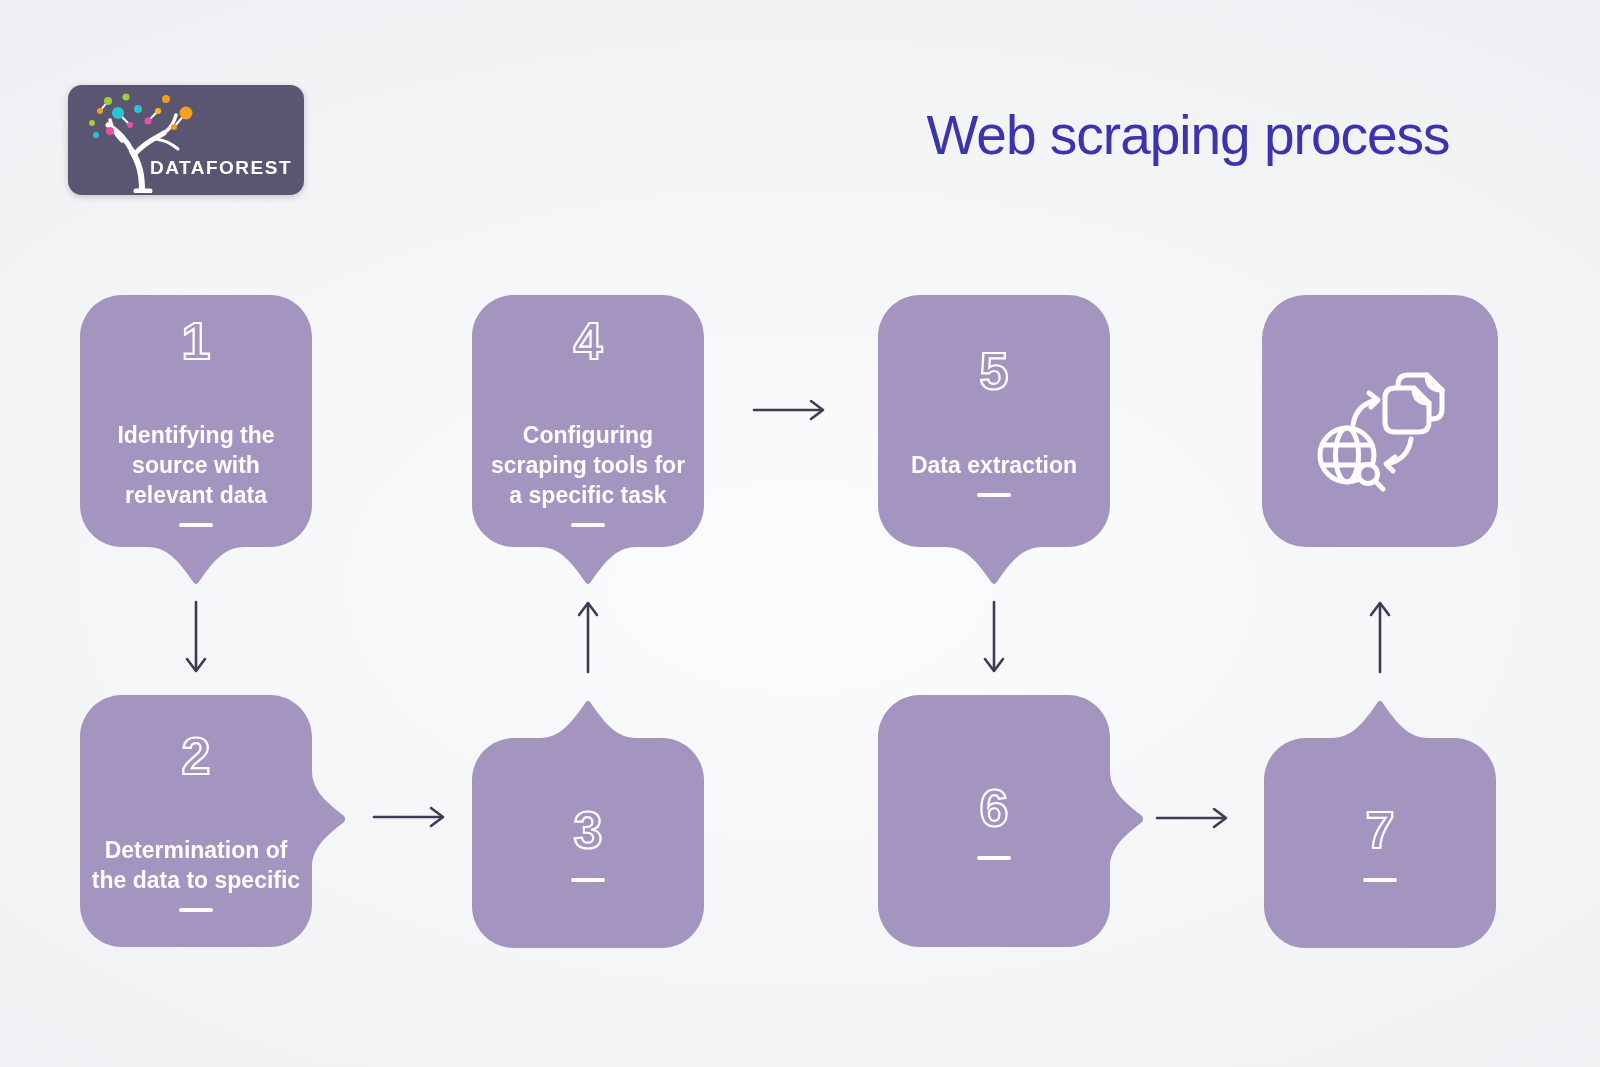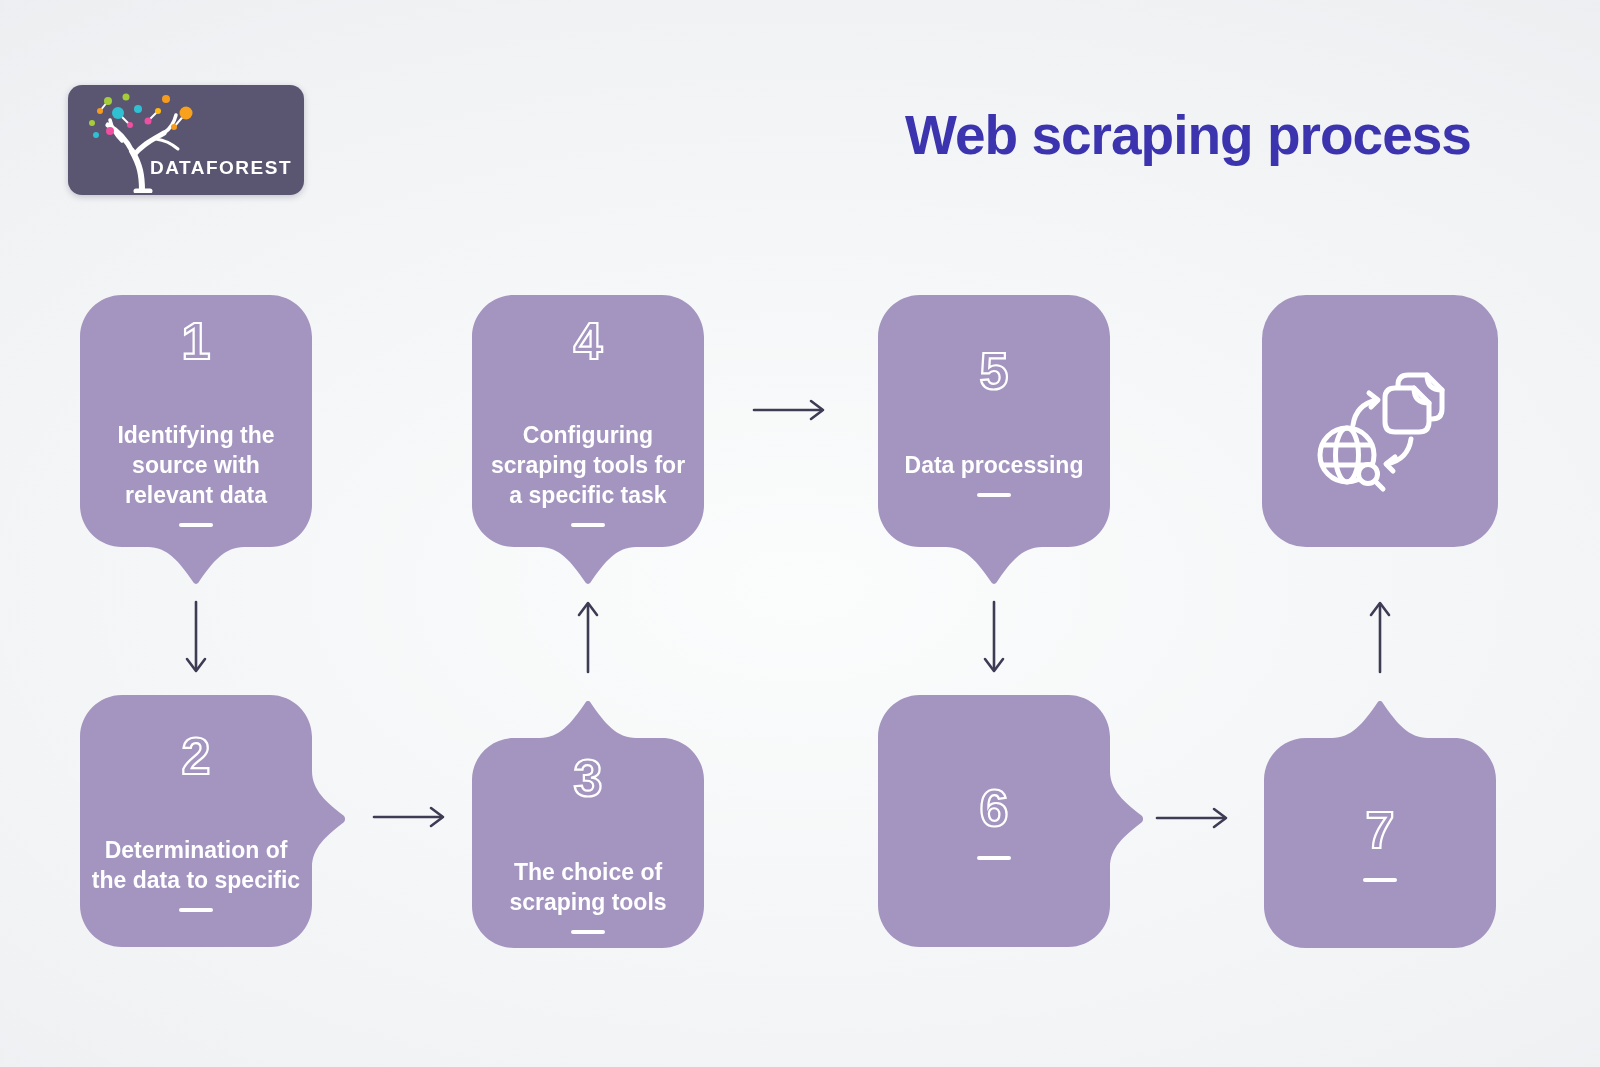--- a/index.html
+++ b/index.html
@@ -14,21 +14,21 @@
     background:#5a5671;border-radius:14px;box-shadow:0 2px 6px rgba(60,56,90,.25);
   }
   .logo svg{position:absolute;left:8px;top:2px;}
   .brand{
     position:absolute;right:12px;bottom:16px;color:#ffffff;
     font-size:19px;font-weight:600;letter-spacing:1.5px;
   }
   
   .title{
     position:absolute;top:103px;right:112px;width:600px;text-align:center;
-    color:#3b34ae;font-size:55px;font-weight:bold;letter-spacing:-1px;
+    color:#3b34ae;font-size:55px;font-weight:normal;letter-spacing:-1px;
   }
   
   .box{position:absolute;}
   .box .shape{position:absolute;left:0;top:0;}
   .box .shape path{fill:#a394c0;}
   .content{
     position:absolute;display:flex;flex-direction:column;
     align-items:center;justify-content:center;text-align:center;
   }
   .tail-bottom{width:232px;height:292px;}
@@ -126,21 +126,21 @@
       <div class="dash"></div>
     </div>
   </div>
 
   <div class="box tail-bottom" style="left:878px;top:295px">
     <svg class="shape" width="232" height="292" viewBox="0 0 232 292">
         <path d="M42 0 H190 C213.2 0 232 18.8 232 42 V210 C232 233.2 213.2 252 190 252 H164 C145 252 133 266 118.5 287.5 C117.2 289.4 114.8 289.4 113.5 287.5 C99 266 87 252 68 252 H42 C18.8 252 0 233.2 0 210 V42 C0 18.8 18.8 0 42 0 Z"></path>
       </svg>
     <div class="content">
       <div class="num">5</div>
-      <div class="label">Data processing</div>
+      <div class="label">Data extraction</div>
       <div class="dash"></div>
     </div>
   </div>
 
   <div class="box plain" style="left:1262px;top:295px">
     <svg class="result-icon" width="150" height="156" viewBox="0 0 150 156">
 
       <path d="M103 32 H122 L137 47 V66 Q137 76 127 76 H103 Q93 76 93 66 V42 Q93 32 103 32 Z"></path>
       <path d="M122 32 C122 42 127 47 137 47"></path>
 
@@ -172,21 +172,20 @@
       <div class="dash"></div>
     </div>
   </div>
 
   <div class="box tail-top" style="left:472px;top:700px">
     <svg class="shape" width="232" height="248" viewBox="0 0 232 248">
         <path d="M42 38 H68 C87 38 99 24 113.5 2.5 C114.8 0.6 117.2 0.6 118.5 2.5 C133 24 145 38 164 38 H190 C213 38 232 56.8 232 80 V206 C232 229.2 213 248 190 248 H42 C18.8 248 0 229.2 0 206 V80 C0 56.8 18.8 38 42 38 Z"></path>
       </svg>
     <div class="content">
       <div class="num">3</div>
-      <div class="label">The choice of scraping tools</div>
       <div class="dash"></div>
     </div>
   </div>
 
   <div class="box tail-right" style="left:878px;top:695px">
     <svg class="shape" width="266" height="252" viewBox="0 0 266 252">
         <path d="M42 0 H190 C213.2 0 232 18.8 232 42 V76 C232 95 246 107 263.5 120.5 C265.5 122.2 265.5 125.8 263.5 127.5 C246 141 232 153 232 172 V210 C232 233.2 213.2 252 190 252 H42 C18.8 252 0 233.2 0 210 V42 C0 18.8 18.8 0 42 0 Z"></path>
       </svg>
     <div class="content">
       <div class="num">6</div>

